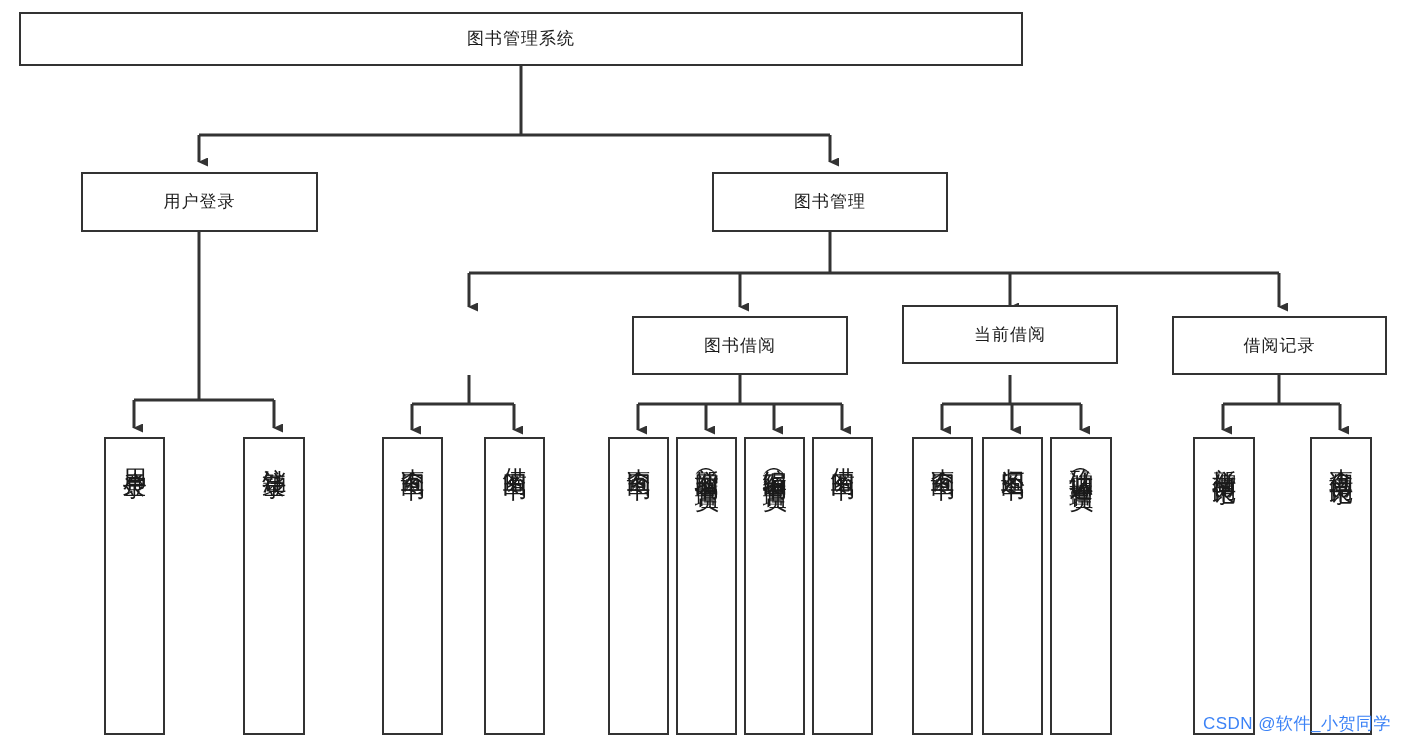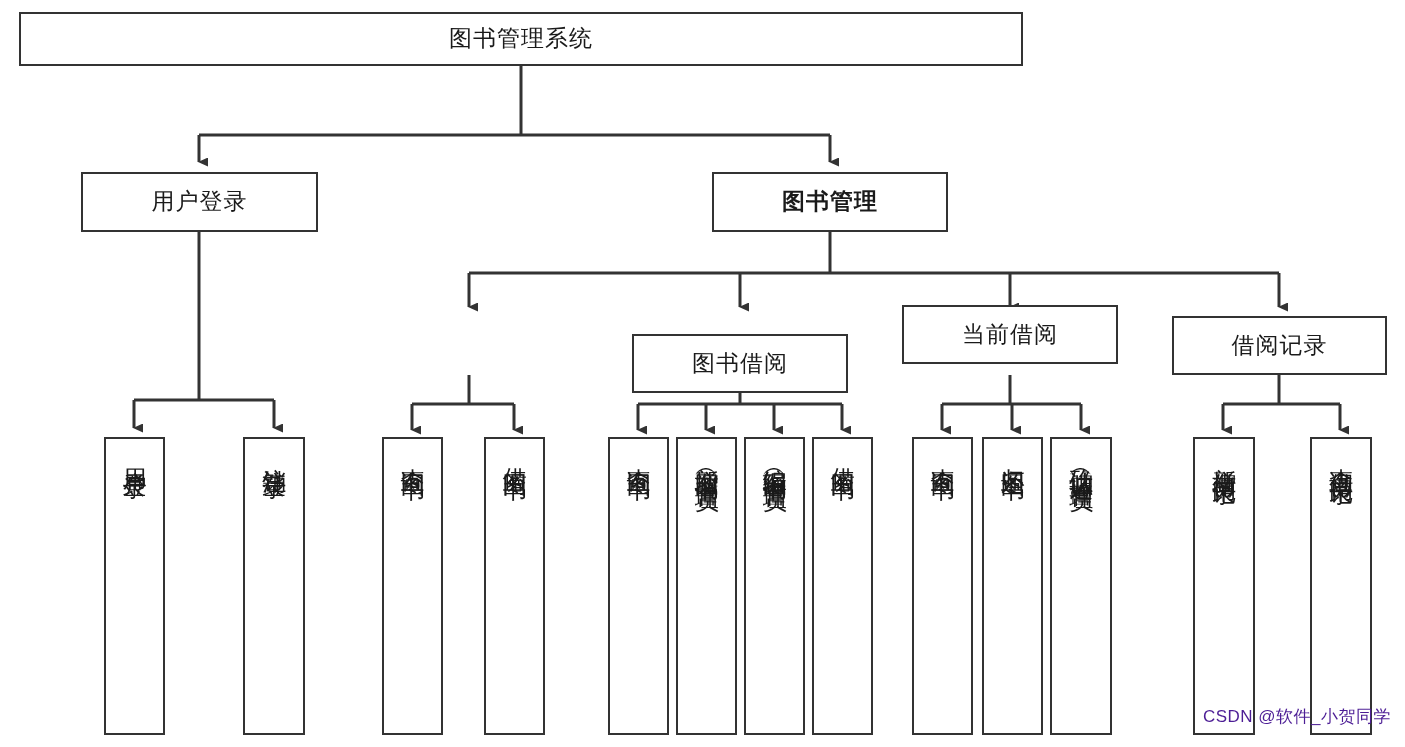--- a/index.html
+++ b/index.html
@@ -37,41 +37,41 @@
     z-index: 3;
   }
   .node .label {
     color: #1a1a1a;
     text-align: center;
     line-height: 1.12;
     letter-spacing: 1px;
     white-space: pre-wrap;
   }
   .node.horiz .label {
-    font-size: 23px;
+    font-size: 17px;
   }
   .node.vert {
     align-items: flex-start;
     justify-content: center;
     padding-top: 10px;
   }
   .node.vert .label {
     writing-mode: vertical-rl;
     text-orientation: upright;
     font-size: 24px;
     line-height: 1.02;
     letter-spacing: 3px;
     max-height: 100%;
   }
   #watermark {
     position: absolute;
     right: 14px;
-    bottom: 19px;
+    bottom: 12px;
     font-size: 17px;
-    color: #4c1d95;
+    color: #3b82f6;
     letter-spacing: 0.5px;
     z-index: 6;
     user-select: none;
   }
 </style>
 </head>
 <body>
 
 <div id="diagram-root">
 
@@ -125,25 +125,25 @@
     </g>
   </svg>
 
   <div class="node horiz" style="left:19px; top:12px; width:1004px; height:54px;">
     <span class="label">图书管理系统</span>
   </div>
 
   <div class="node horiz" style="left:81px; top:172px; width:237px; height:60px;">
     <span class="label">用户登录</span>
   </div>
-  <div class="node horiz" style="left:712px; top:172px; width:236px; height:60px;font-weight:bold;">
+  <div class="node horiz" style="left:712px; top:172px; width:236px; height:60px;">
     <span class="label">图书管理</span>
   </div>
 
-  <div class="node horiz" style="left:632px; top:316px; width:216px; height:59px;margin-top:18px;">
+  <div class="node horiz" style="left:632px; top:316px; width:216px; height:59px;">
     <span class="label">图书借阅</span>
   </div>
   <div class="node horiz" style="left:902px; top:305px; width:216px; height:59px;">
     <span class="label">当前借阅</span>
   </div>
   <div class="node horiz" style="left:1172px; top:316px; width:215px; height:59px;">
     <span class="label">借阅记录</span>
   </div>
 
   <div class="node vert" style="left:104px; top:437px; width:61px; height:298px;">

